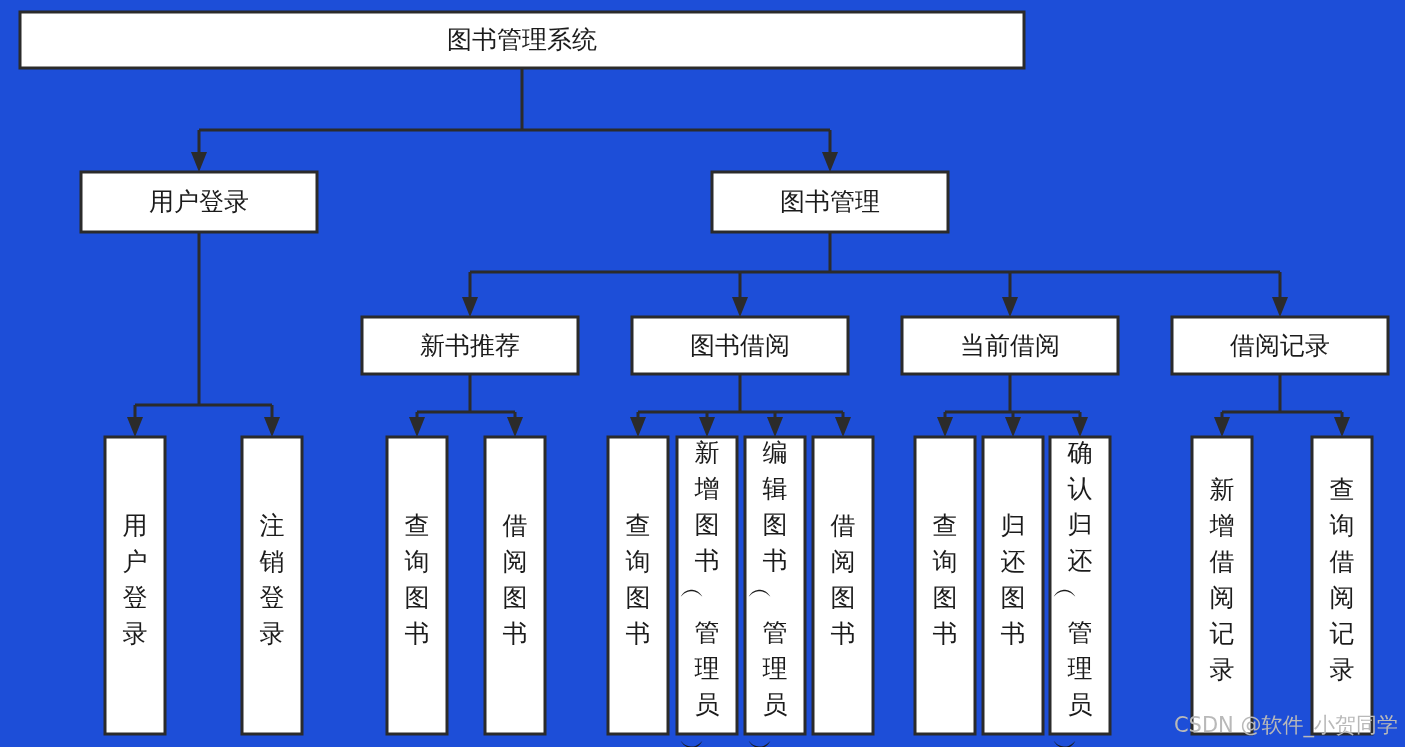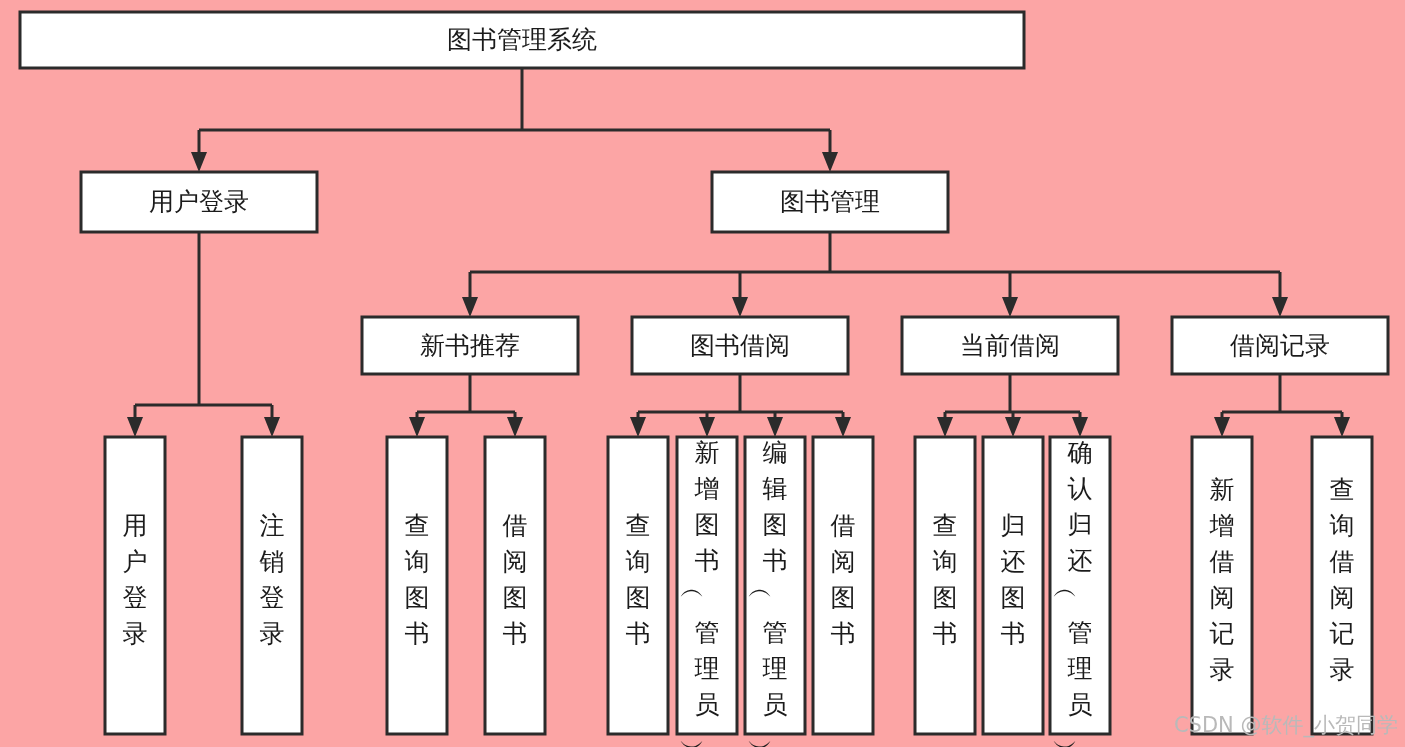--- a/index.html
+++ b/index.html
@@ -11,21 +11,21 @@
   body {
     width: 1405px;
     height: 747px;
     font-family: "DejaVu Sans", "Liberation Sans", sans-serif;
     overflow: hidden;
   }
   #diagram-root {
     position: relative;
     width: 1405px;
     height: 747px;
-    background: #fca5a5;
+    background: #1d4ed8;
   }
   svg#flow-svg {
     position: absolute;
     left: 0;
     top: 0;
     width: 1405px;
     height: 747px;
     display: block;
   }
   .node-box {

